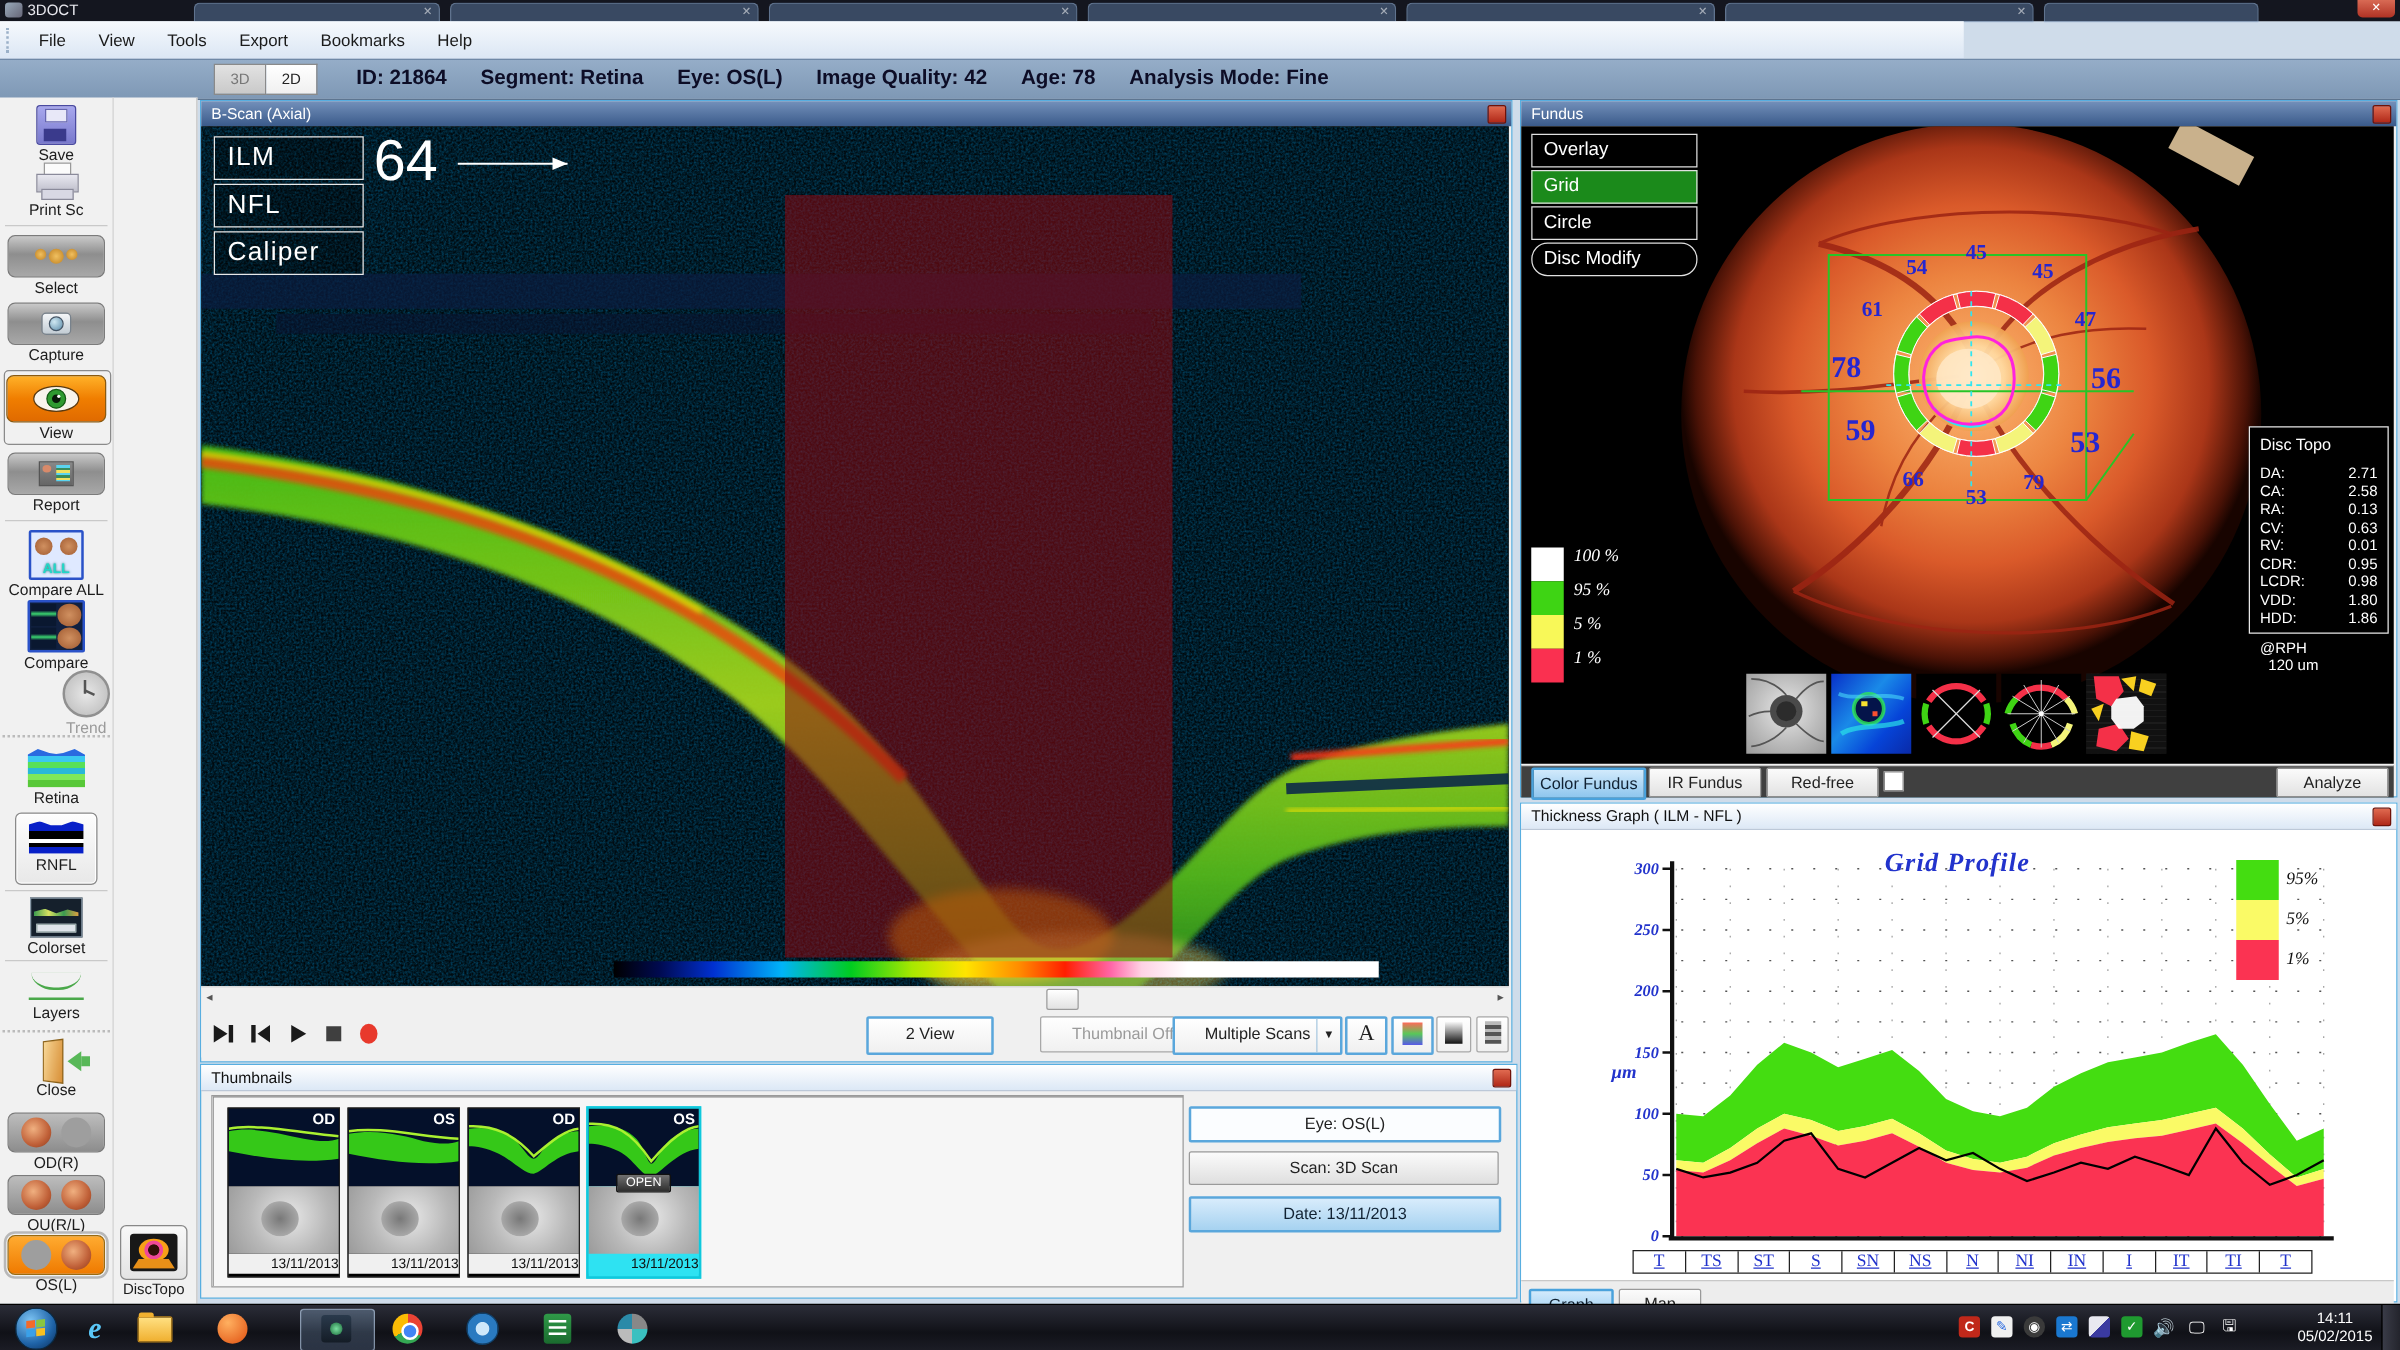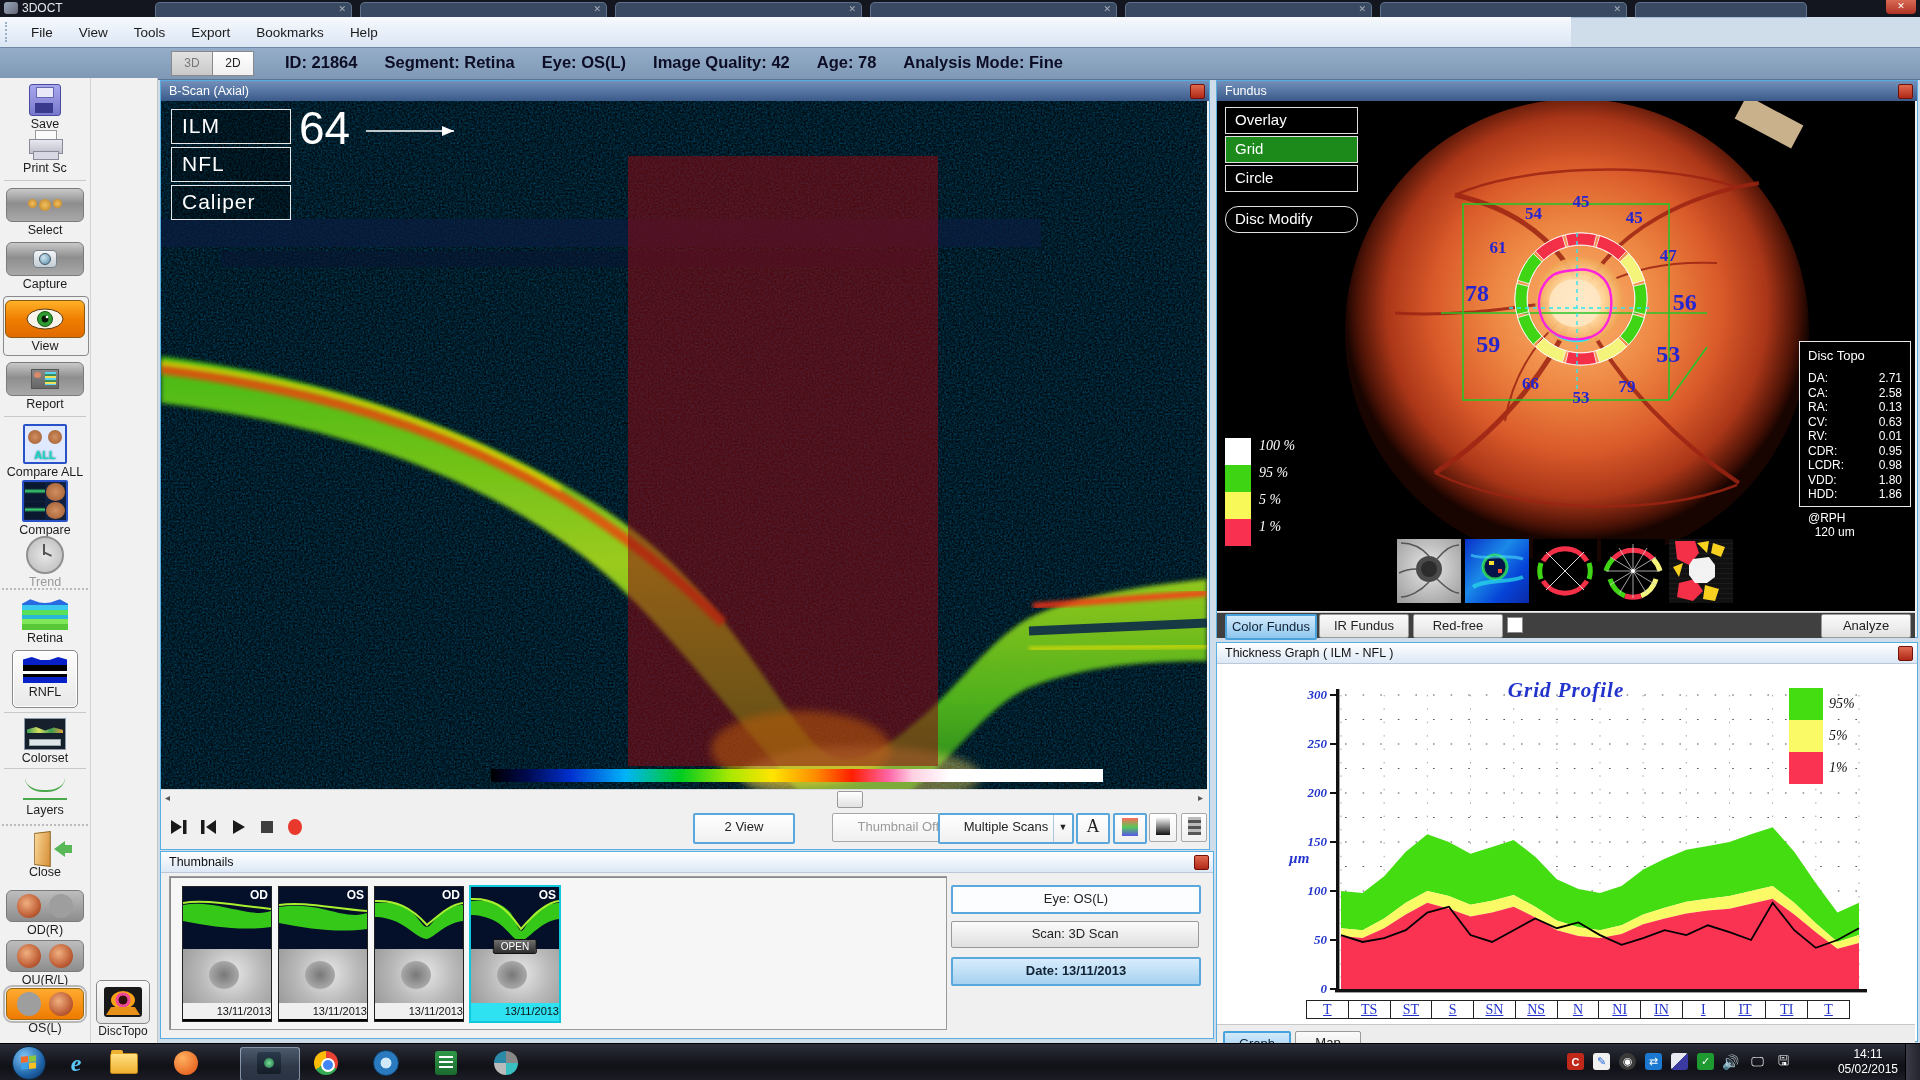--- a/index.html
+++ b/index.html
@@ -319,21 +319,21 @@
   </div>
   <div class="abs sb-item" style="top:480px;">
     <div class="cmp">
         <i class="s"></i>
         <i class="o"></i>
         <i class="s"></i>
         <i class="o"></i>
       </div>
     <div class="sb-label">Compare</div>
   </div>
-  <div class="abs sb-item" style="top:536px;">
+  <div class="abs sb-item" style="top:536px;padding-left:24px;">
     <div class="trendicon"></div>
     <div class="sb-label dis">Trend</div>
   </div>
   <div class="dothr" style="top:588px;"></div>
   <div class="abs sb-item" style="top:598px;">
     <div class="retinaicon"></div>
     <div class="sb-label">Retina</div>
   </div>
   <div class="abs sb-item" style="top:650px;">
     <div class="rnflbtn">
@@ -532,21 +532,21 @@
               <path d="M0,12 C20,11 34,18 50,42 C62,28 76,15 88,14" stroke="#aaf030" stroke-width="2" fill="none"></path>
             </svg>
         </div>
         <div class="openbadge">OPEN</div>
         <div class="fgray"></div>
         <div class="date">13/11/2013</div>
       </div>
     </div>
     <div class="infobtn ib-blue" style="top:33px;">Eye: OS(L)</div>
     <div class="infobtn ib-gray" style="top:69px;">Scan: 3D Scan</div>
-    <div class="infobtn ib-date" style="top:105px;font-weight:bold;">Date: 13/11/2013</div>
+    <div class="infobtn ib-date" style="top:105px;">Date: 13/11/2013</div>
   </div>
 
   <div class="abs panel fundus">
     <div class="phead-dark">
       <span>Fundus</span>
       <div class="redbox"></div>
     </div>
     <div class="fundus-body">
       <svg id="fundus-svg" width="698" height="510" viewBox="0 0 698 510" style="position:absolute;left:0;top:0;">
         <defs>
@@ -617,21 +617,21 @@
             <text x="313.5262686588147" y="288.002395468807" text-anchor="middle" fill="#2626d0" font-family="&quot;Liberation Serif&quot;,serif" font-weight="bold" font-size="17">66</text>
             <text x="271.33532148440975" y="251.21501197291286" text-anchor="middle" fill="#2626d0" font-family="&quot;Liberation Serif&quot;,serif" font-weight="bold" font-size="24">59</text>
             <text x="260.06335399001404" y="200.37045234293987" text-anchor="middle" fill="#2626d0" font-family="&quot;Liberation Serif&quot;,serif" font-weight="bold" font-size="24">78</text>
             <text x="280.89128657667027" y="152.06791210514595" text-anchor="middle" fill="#2626d0" font-family="&quot;Liberation Serif&quot;,serif" font-weight="bold" font-size="17">61</text>
             <text x="316.488657215859" y="118.28726870033921" text-anchor="middle" fill="#2626d0" font-family="&quot;Liberation Serif&quot;,serif" font-weight="bold" font-size="17">54</text>
           </g>
       </svg>
       <div class="fbtn" style="top:6px;">Overlay</div>
       <div class="fbtn on" style="top:35px;">Grid</div>
       <div class="fbtn" style="top:64px;">Circle</div>
-      <div class="fbtn" style="top:105px;border-radius:13px;">Disc Modify</div>
+      <div class="fbtn" style="top:93px;border-radius:13px;">Disc Modify</div>
       <div class="fscale" id="fscale">
         <div class="row">
             <span class="blk" style="background: rgb(255, 255, 255);"></span>
             <span class="lab">100 %</span>
           </div>
         <div class="row">
             <span class="blk" style="background: rgb(62, 212, 20);"></span>
             <span class="lab">95 %</span>
           </div>
         <div class="row">

